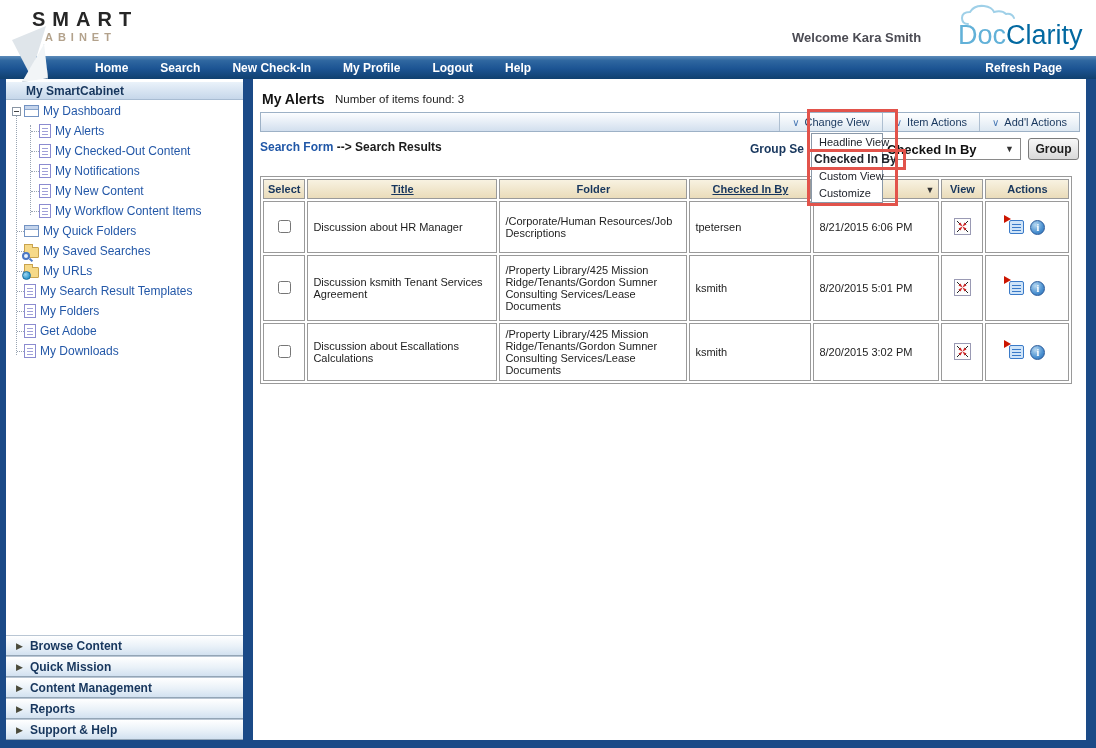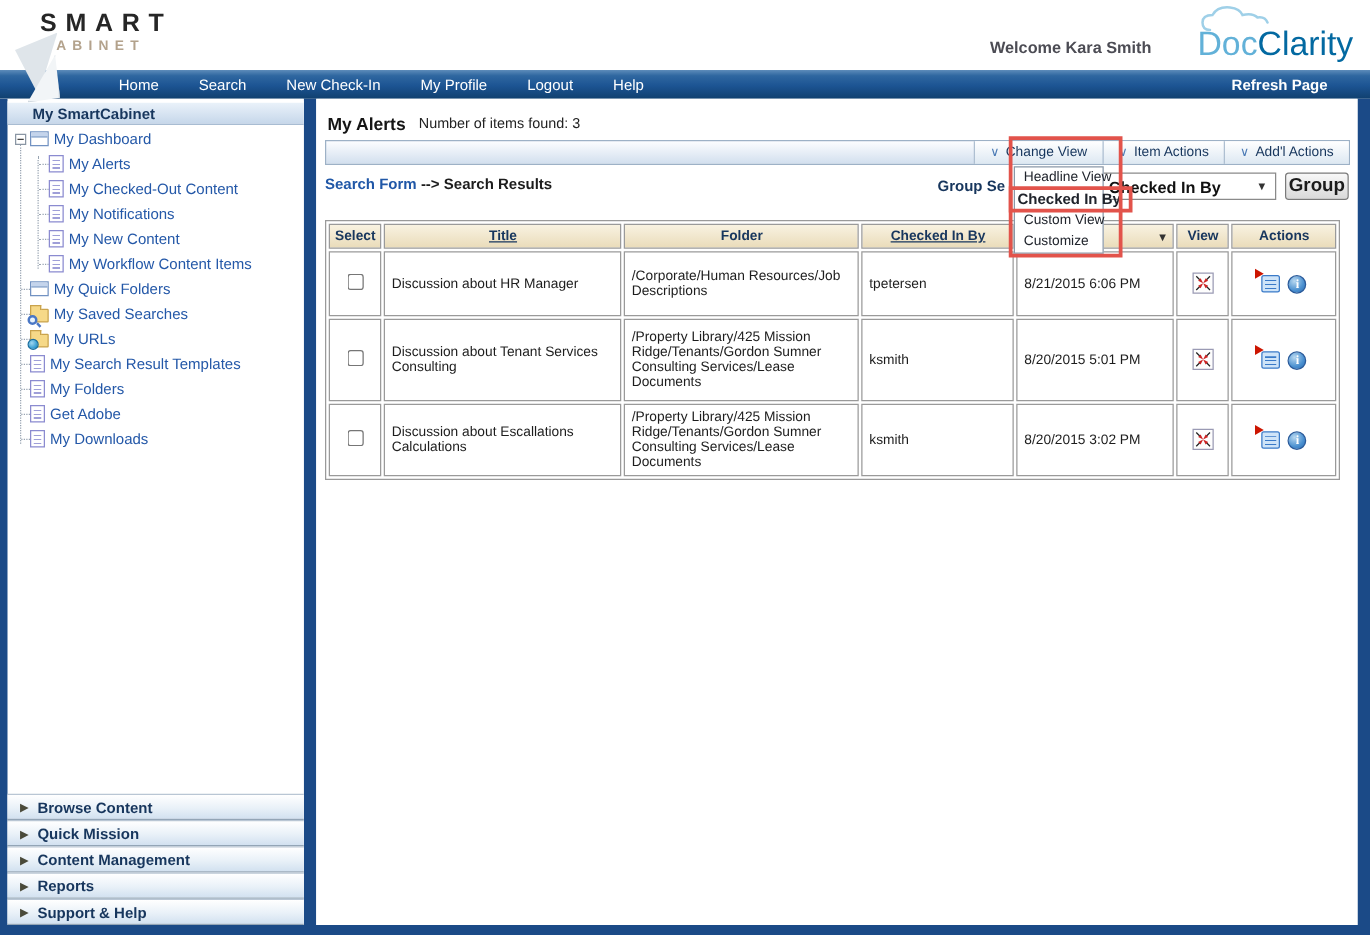--- a/index.html
+++ b/index.html
@@ -21,21 +21,21 @@
   .brand svg { position:absolute; left:2px; top:0; }
   .brand-text { position:absolute; left:6px; top:16px; font-size:27px; letter-spacing:0; }
   .brand-doc { color:#62b1d8; }
   .brand-clarity { color:#0369a1; }
 
   
   .navbar { position:absolute; left:0; top:56px; width:1096px; height:23px;
             background:linear-gradient(#5d8cba 0%, #2f67a0 20%, #1c5493 55%, #10406f 100%);
             display:flex; align-items:center; }
   .nav-links { display:flex; gap:14px; margin-left:86px; }
-  .nav-link { color:#fff; font-size:12px; font-weight:normal; text-decoration:none; padding:0 9px; cursor:pointer; }
+  .nav-link { color:#fff; font-size:12px; font-weight:bold; text-decoration:none; padding:0 9px; cursor:pointer; }
   .nav-refresh { position:absolute; right:34px; color:#fff; font-size:12px; font-weight:bold; cursor:pointer; }
 
   
   .divider-v { position:absolute; left:243px; top:79px; width:10px; height:661px; background:#1b4a87; }
   .rightbar   { position:absolute; left:1086px; top:79px; width:10px; height:669px; background:#1b4a87; }
   .bottombar  { position:absolute; left:0; top:740px; width:1096px; height:8px; background:#1b4a87; }
 
   
   .sidebar { position:absolute; left:0; top:79px; width:243px; height:661px; background:#fff;
              border-left:6px solid #1b4a87; }
@@ -84,21 +84,21 @@
   .breadcrumb { position:absolute; left:7px; top:61px; font-size:12px; font-weight:bold; }
   .bc-link { color:#2057a7; text-decoration:none; cursor:pointer; }
   .bc-rest { color:#1c1c1c; }
   .group-label { position:absolute; left:497px; top:63px; font-size:12px; font-weight:bold; color:#17365d; white-space:nowrap; }
   .group-select { position:absolute; left:627px; top:59px; width:141px; height:22px; background:#fff;
                   border:1px solid #8a8a8a; display:flex; align-items:center; cursor:pointer; }
   .group-select .val { font-size:13px; font-weight:bold; color:#111; margin-left:6px; white-space:nowrap; }
   .group-select .arr { margin-left:auto; margin-right:6px; font-size:9px; color:#333; }
   .group-btn { position:absolute; left:775px; top:59px; width:51px; height:22px;
                background:linear-gradient(#f8f8f8, #d9d9d9); border:1px solid #7a7a7a; border-radius:3px;
-               font-size:15px; font-weight:bold; color:#1c1c1c; text-align:center; line-height:20px; cursor:pointer; }
+               font-size:12px; font-weight:bold; color:#1c1c1c; text-align:center; line-height:20px; cursor:pointer; }
 
   
   .results { position:absolute; left:7px; top:97px; border-collapse:separate; border-spacing:2px;
              background:#fff; border:1px solid #9a9a9a; table-layout:fixed; }
   .results td, .results th { border:1px solid #9a9a9a; font-size:11px; vertical-align:middle; }
   .results th { background:linear-gradient(#f8f2e1, #eadcba); color:#17365d; font-weight:bold; height:20px; padding:1px 4px; }
   .results td { color:#1d1d1d; padding:2px 5px; background:#fff; }
   .th-link { text-decoration:underline; cursor:pointer; color:#17365d; }
   .sort-arrow { float:right; font-size:9px; color:#333; margin-top:2px; }
   .cell-center { text-align:center; }
@@ -336,21 +336,21 @@
                 <polygon points="7.5,7.5 9.5,3.5 11.5,5.5" fill="#cc2222"></polygon>
                 <polygon points="7.5,7.5 3.5,9.5 5.5,11.5" fill="#cc2222"></polygon>
                 <polygon points="7.5,7.5 11.5,9.5 9.5,11.5" fill="#cc2222"></polygon>
               </svg></span></td>
       <td class="cell-center">
         <span class="act-doc"><span class="act-flag"></span></span><span class="info-icon">i</span>
       </td>
     </tr>
     <tr class="row2">
       <td class="cell-center"><input type="checkbox" style=""></td>
-      <td>Discussion about Tenant Services Consulting</td>
+      <td>Discussion ksmith Tenant Services Agreement</td>
       <td>/Property Library/425 Mission Ridge/Tenants/Gordon Sumner Consulting Services/Lease Documents</td>
       <td>ksmith</td>
       <td>8/20/2015 5:01 PM</td>
       <td class="cell-center"><span class="view-icon"><svg width="15" height="15" viewBox="0 0 15 15">
                 <line x1="2" y1="2" x2="5" y2="5" stroke="#222" stroke-width="1"></line>
                 <line x1="13" y1="2" x2="10" y2="5" stroke="#222" stroke-width="1"></line>
                 <line x1="2" y1="13" x2="5" y2="10" stroke="#222" stroke-width="1"></line>
                 <line x1="13" y1="13" x2="10" y2="10" stroke="#222" stroke-width="1"></line>
                 <polygon points="7.5,7.5 3.5,5.5 5.5,3.5" fill="#cc2222"></polygon>
                 <polygon points="7.5,7.5 9.5,3.5 11.5,5.5" fill="#cc2222"></polygon>

